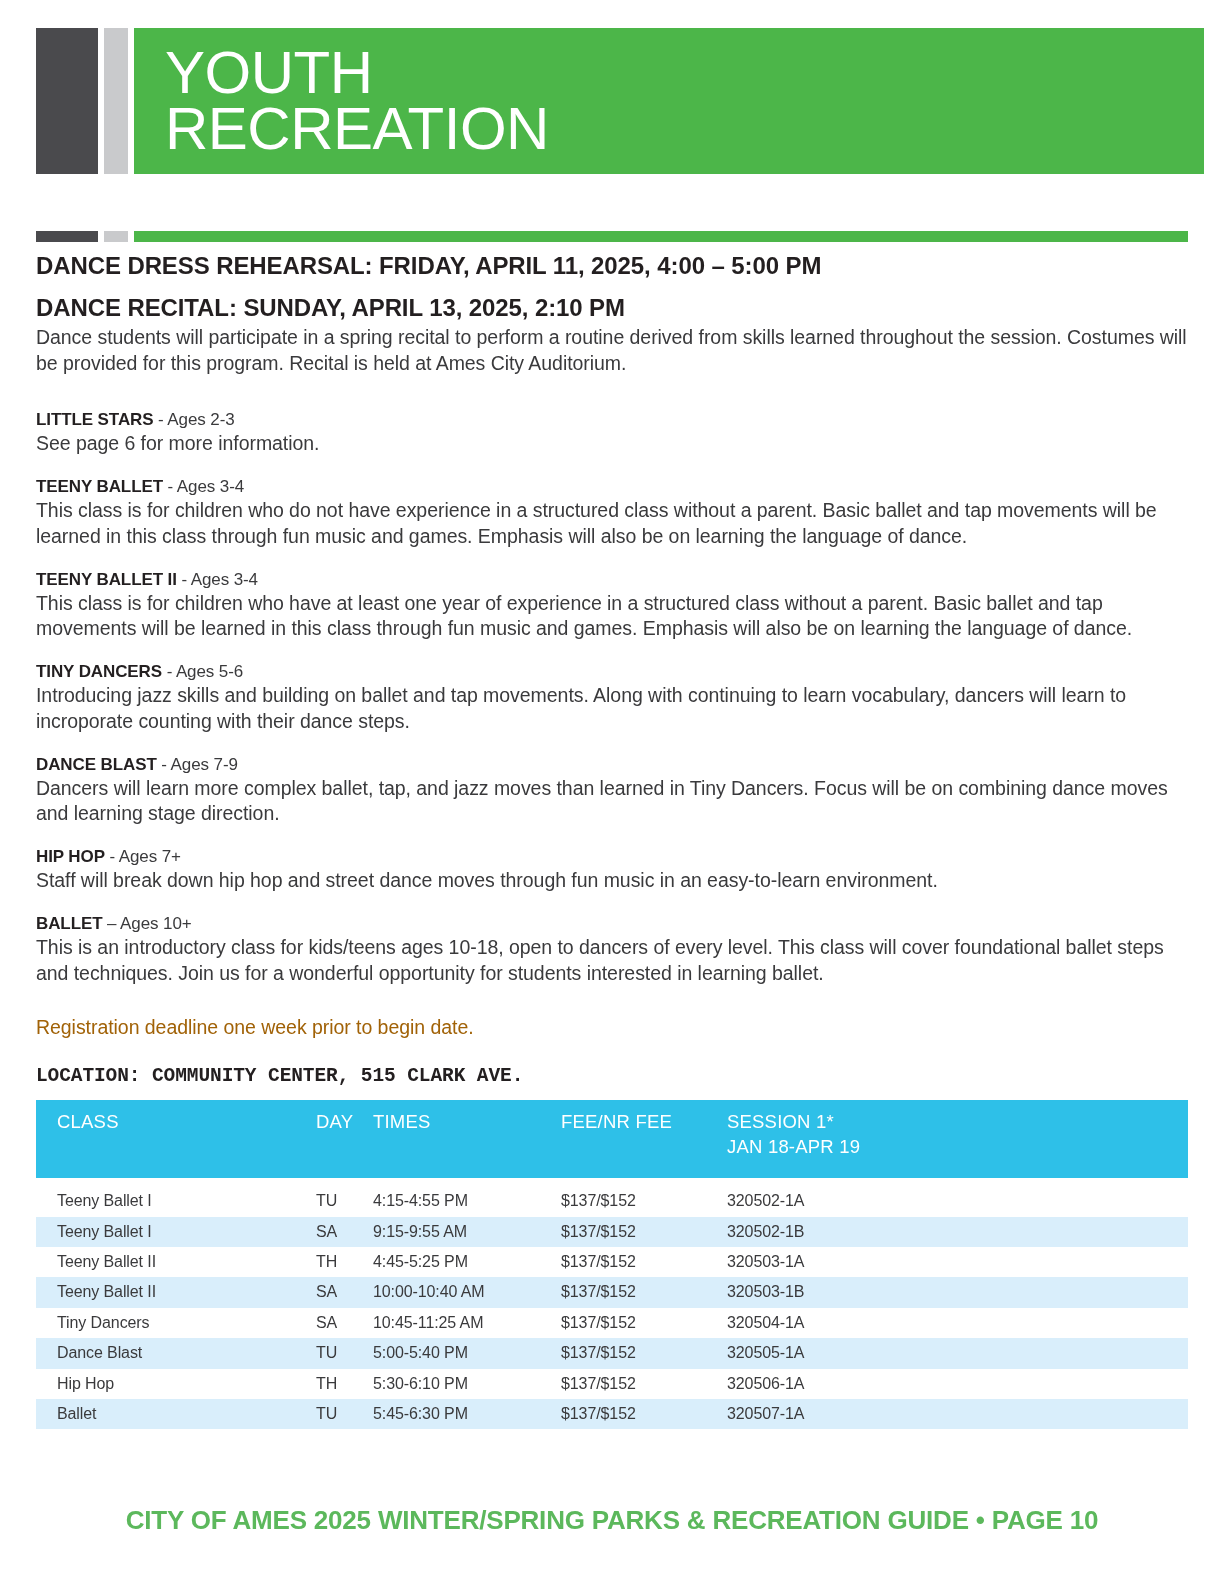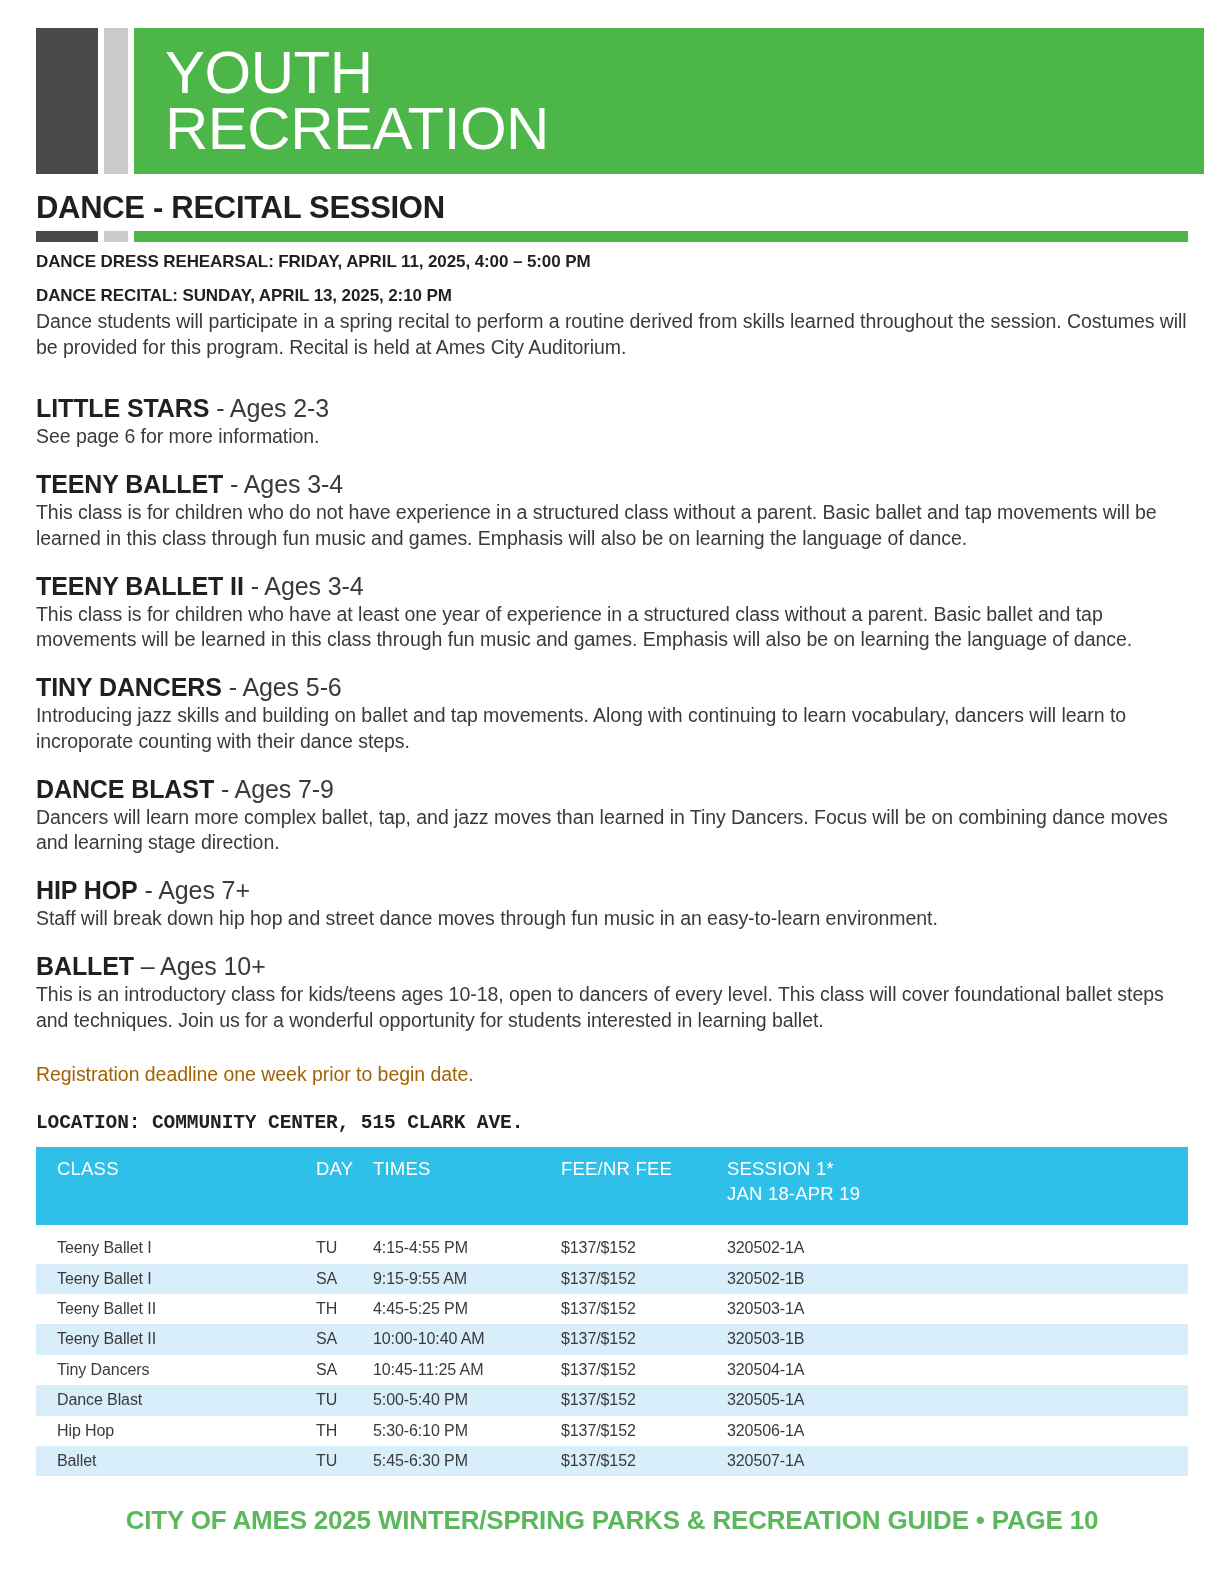--- a/index.html
+++ b/index.html
@@ -84,21 +84,21 @@
   .rule-green { flex: 1; background: #4cb649; }
 
   
   .content {
     position: absolute;
     left: 36px;
     top: 252px;
     width: 1152px;
   }
   .lead-head {
-    font-size: 17px;
+    font-size: 24px;
     font-weight: bold;
     letter-spacing: -0.1px;
     margin: 0 0 14px 0;
     color: #231f20;
   }
   .lead-head.second {
     margin-bottom: 3px;
   }
   .para {
     font-size: 19.5px;
@@ -107,21 +107,21 @@
     color: #3a3a3c;
     letter-spacing: -0.05px;
   }
   .class-block {
     margin-top: 20px;
   }
   .class-block.first {
     margin-top: 34px;
   }
   .class-head {
-    font-size: 25px;
+    font-size: 17px;
     margin: 0 0 1px 0;
     color: #231f20;
     letter-spacing: -0.1px;
   }
   .class-head .nm {
     font-weight: bold;
   }
   .class-head .ages {
     font-weight: normal;
     color: #3a3a3c;
@@ -221,21 +221,20 @@
     <div class="mast-dark"></div>
     <div class="mast-gap1"></div>
     <div class="mast-light"></div>
     <div class="mast-gap2"></div>
     <div class="mast-green">
       <div class="mast-title">YOUTH
 RECREATION</div>
     </div>
   </div>
 
-  <div class="section-title">DANCE - RECITAL SESSION</div>
   <div class="rule">
     <div class="rule-dark"></div>
     <div class="rule-g1"></div>
     <div class="rule-light"></div>
     <div class="rule-g2"></div>
     <div class="rule-green"></div>
   </div>
 
   <div class="content">
 

